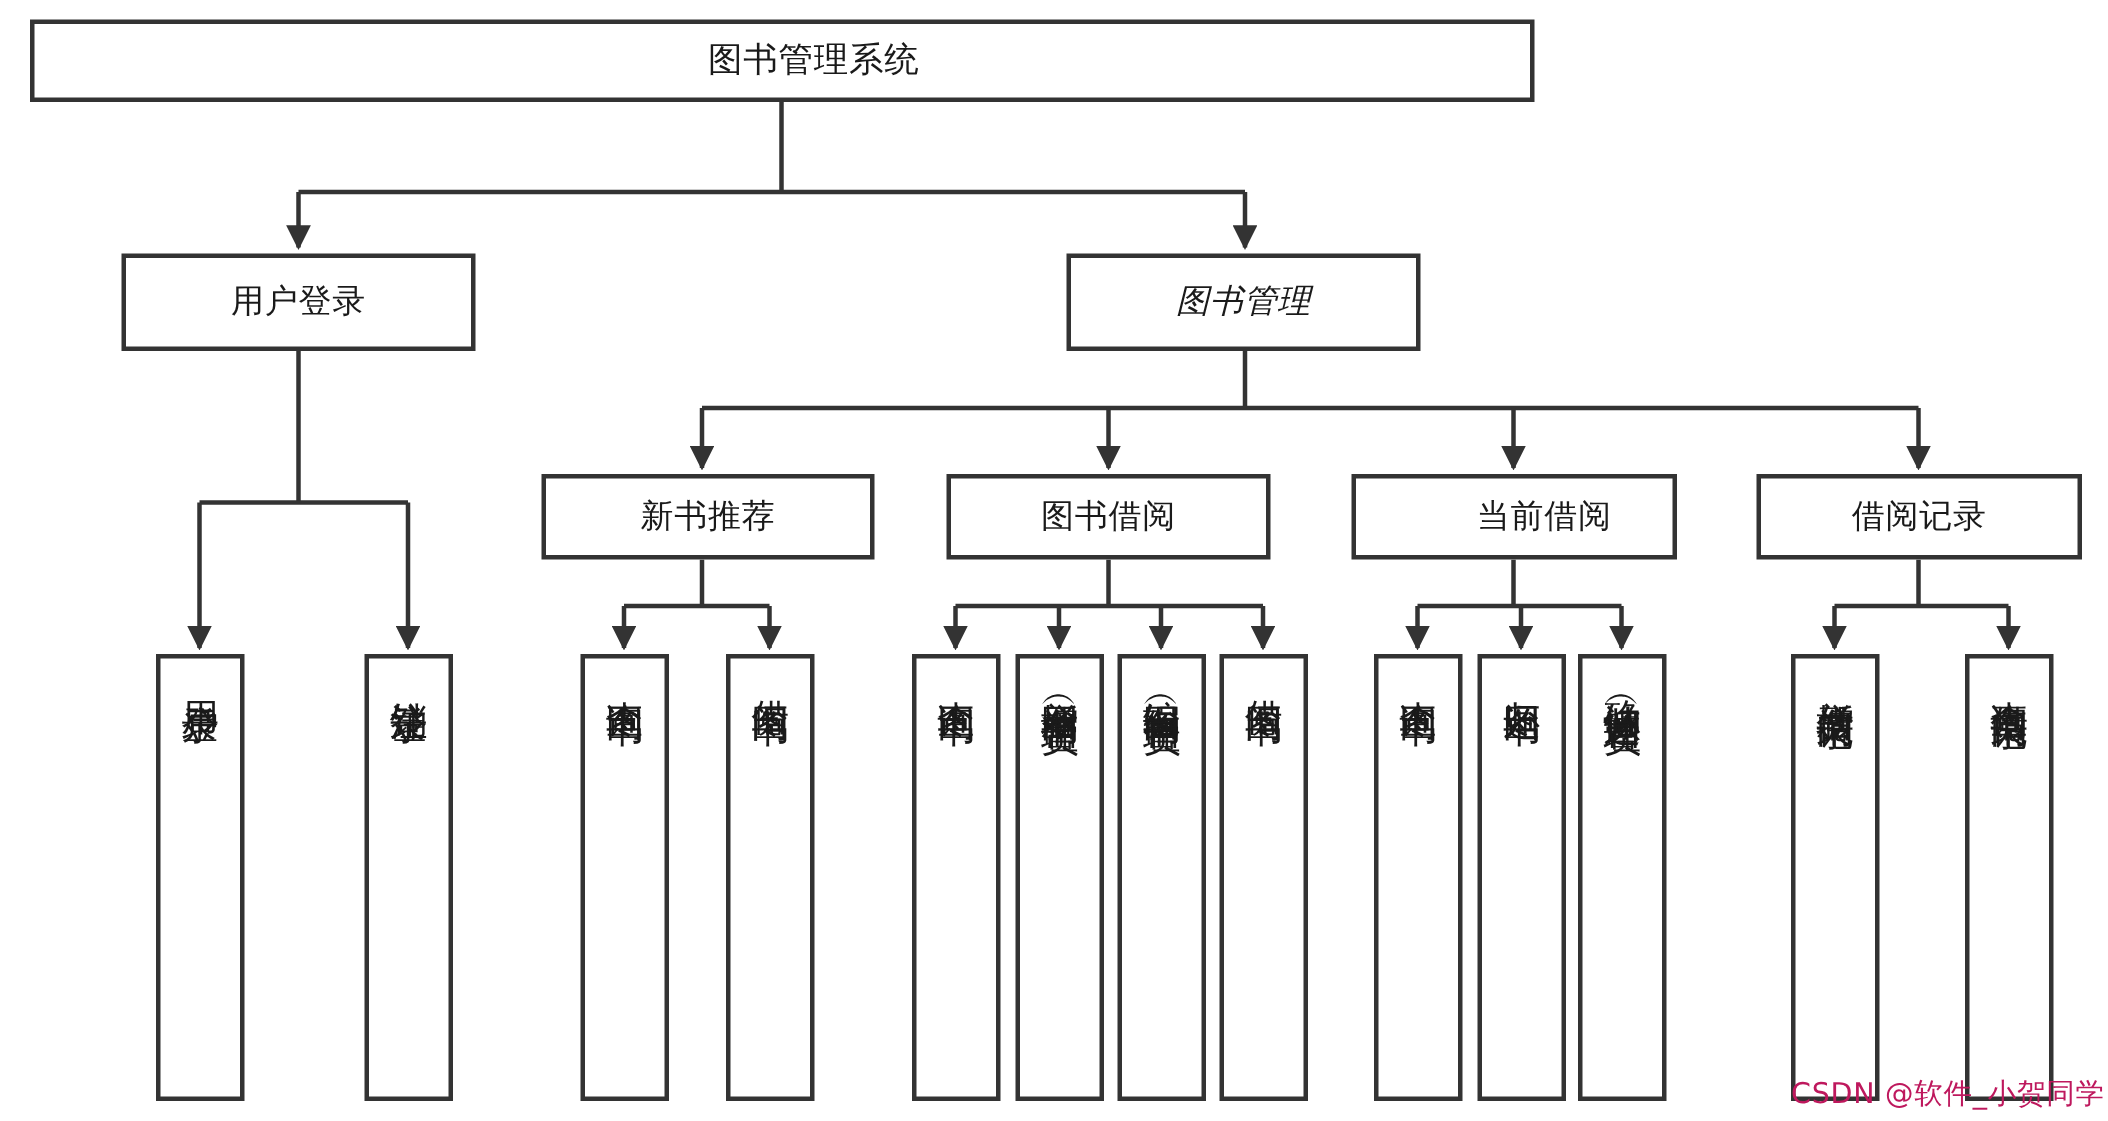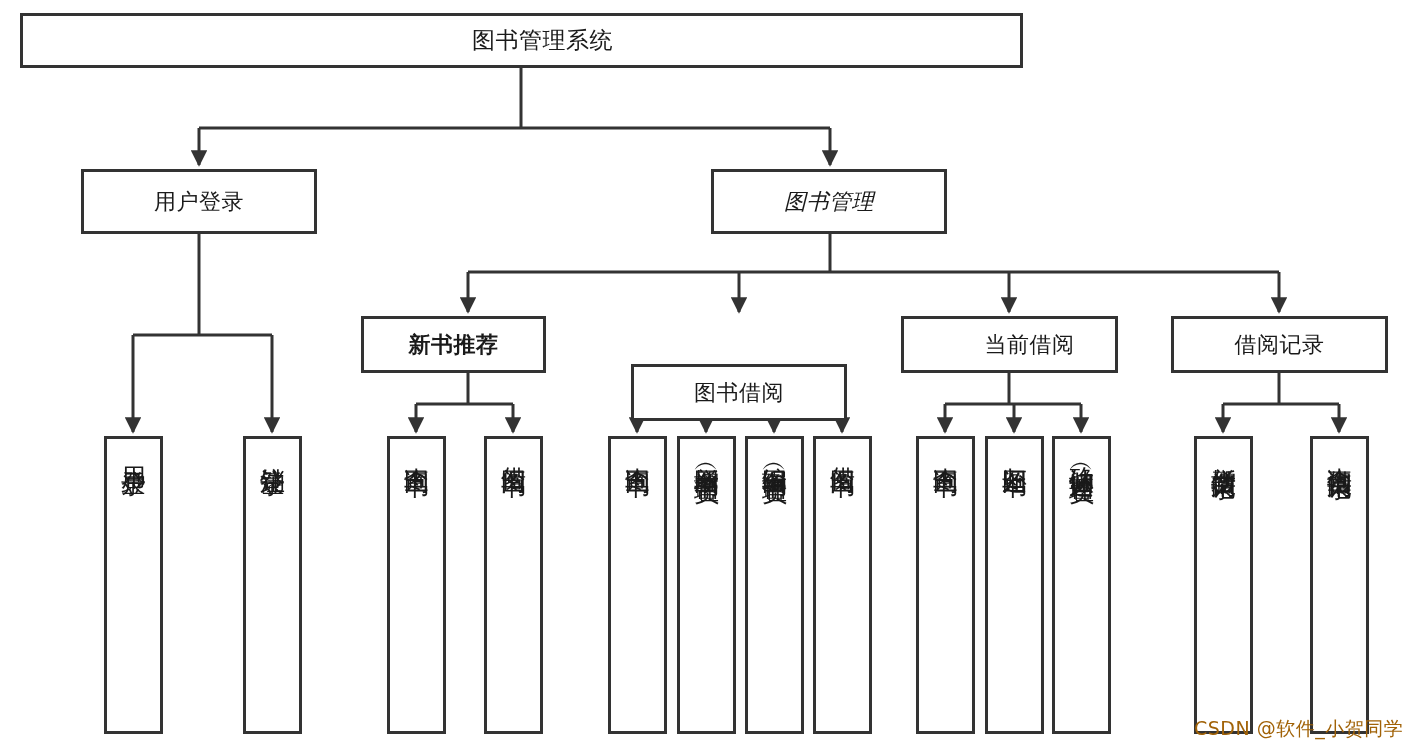--- a/index.html
+++ b/index.html
@@ -59,21 +59,21 @@
     writing-mode: vertical-rl;
     text-orientation: upright;
     font-size: 25px;
     line-height: 1.0;
     letter-spacing: 2px;
     white-space: nowrap;
   }
   .watermark {
     position: absolute;
     font-size: 19px;
-    color: #a16207;
+    color: #be185d;
     white-space: nowrap;
     letter-spacing: 0.5px;
   }
 </style>
 </head>
 <body>
 
 <div id="canvas">
 
   <svg id="edges" viewBox="0 0 1405 747" width="1405" height="747" xmlns="http://www.w3.org/2000/svg">
@@ -130,24 +130,24 @@
     <span class="label">图书管理系统</span>
   </div>
 
   <div class="node horiz" style="left:81px; top:169px; width:236px; height:65px;">
     <span class="label">用户登录</span>
   </div>
   <div class="node horiz" style="left:711px; top:169px; width:236px; height:65px;font-style:italic;">
     <span class="label">图书管理</span>
   </div>
 
-  <div class="node horiz" style="left:361px; top:316px; width:185px; height:57px;font-weight:bold;">
+  <div class="node horiz" style="left:361px; top:316px; width:222px; height:57px;">
     <span class="label">新书推荐</span>
   </div>
-  <div class="node horiz" style="left:631px; top:316px; width:216px; height:57px;margin-top:48px;">
+  <div class="node horiz" style="left:631px; top:316px; width:216px; height:57px;">
     <span class="label">图书借阅</span>
   </div>
   <div class="node horiz" style="left:901px; top:316px; width:217px; height:57px;padding-left:40px;">
     <span class="label">当前借阅</span>
   </div>
   <div class="node horiz" style="left:1171px; top:316px; width:217px; height:57px;">
     <span class="label">借阅记录</span>
   </div>
 
   <div class="node vert" style="left:104px; top:436px; width:59px; height:298px;">

